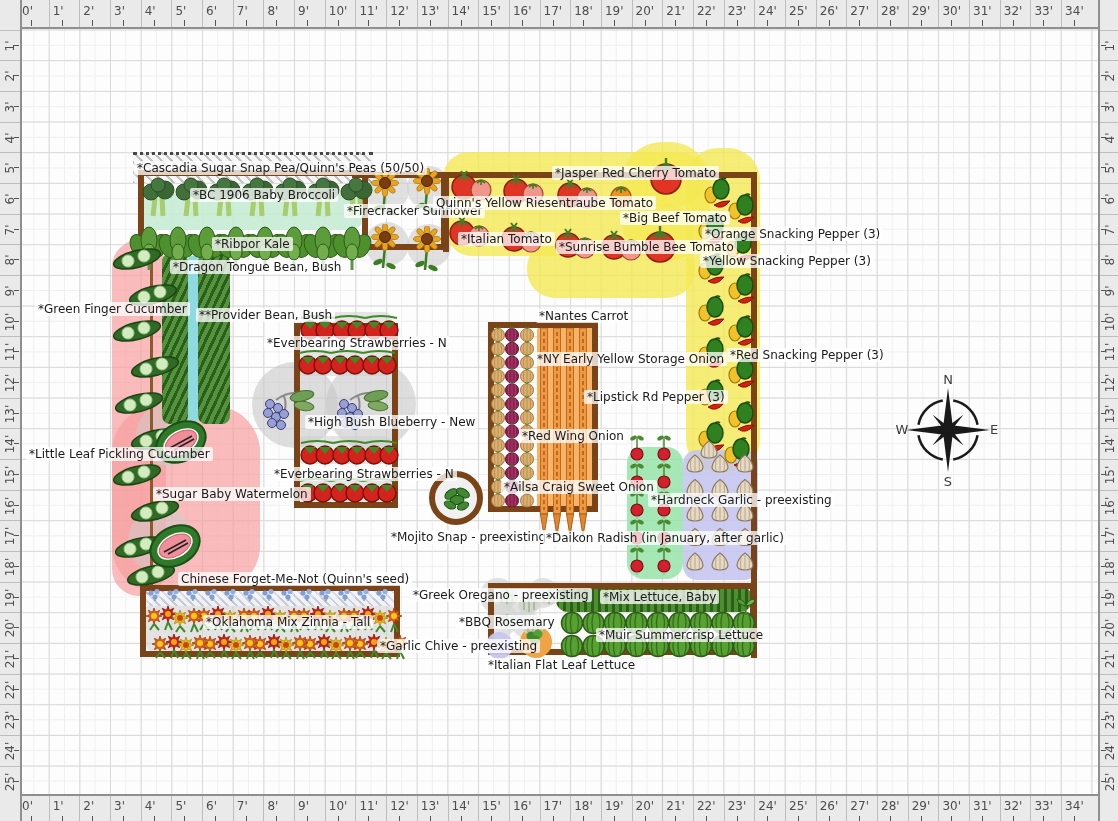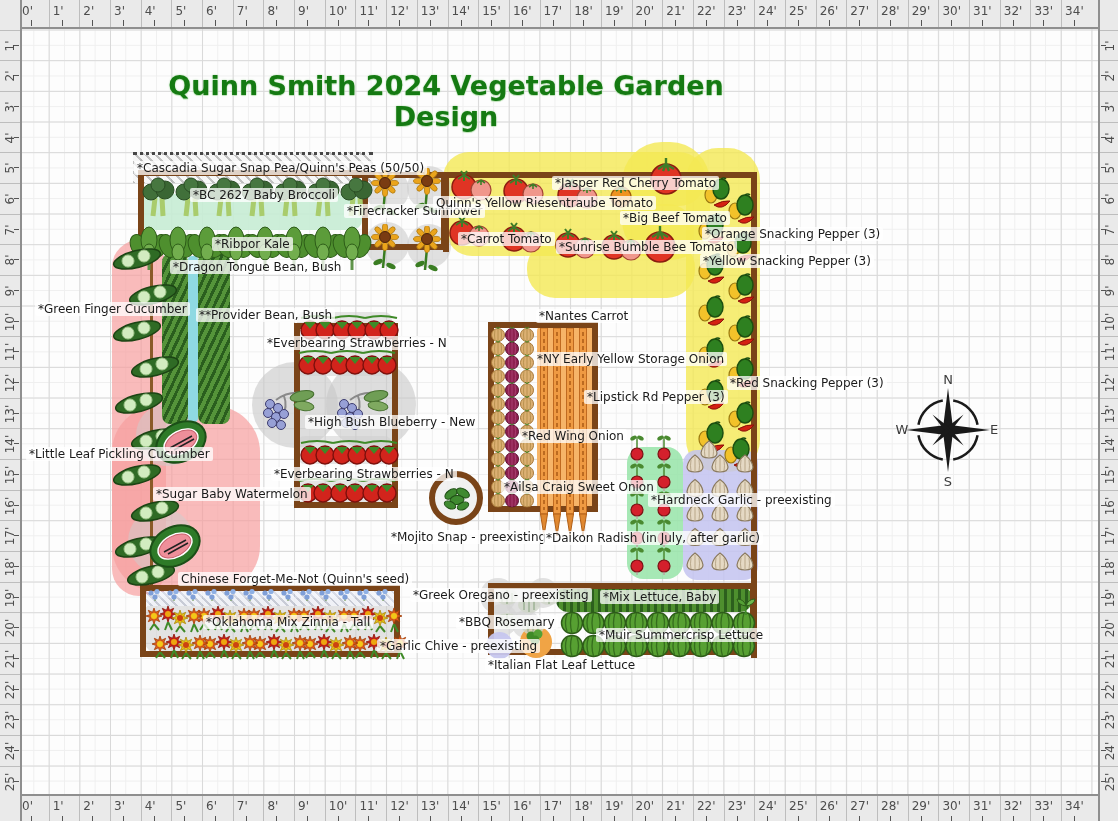--- a/index.html
+++ b/index.html
@@ -46,21 +46,20 @@
        background:rgba(255,255,255,0.76);padding:0 3px;white-space:nowrap;border-radius:2px;}
   #compass{position:absolute;left:895px;top:372px;z-index:25;}
   #compass text{font-size:13px;fill:#3c3c3c;font-family:"DejaVu Sans", sans-serif;}
 </style>
 </head>
 <body>
 
 <div id="page">
   <div id="grid"></div>
 
-  <div id="title">Quinn Smith 2024 Vegetable Garden Design</div>
 
   <div id="layers">
     <svg id="plantsvg" width="1118" height="821" viewBox="0 0 1118 821">
       <defs>
         <path id="star8" d="M8 0 L3.7 1.5 L5.7 5.7 L1.5 3.7 L0 8 L-1.5 3.7 L-5.7 5.7 L-3.7 1.5 L-8 0 L-3.7 -1.5 L-5.7 -5.7 L-1.5 -3.7 L0 -8 L1.5 -3.7 L5.7 -5.7 L3.7 -1.5 Z"></path>
         <symbol id="s-tomato" viewBox="0 0 46 36" width="46" height="36">
           <circle cx="14" cy="21" r="12" fill="#e03424" stroke="#8a1d10" stroke-width="1.5"></circle>
           <circle cx="31" cy="24" r="10" fill="#f0978c" stroke="#a34234" stroke-width="1.2"></circle>
           <path d="M14 9 l-6 4 M14 9 l6 4 M14 9 l0 6 M14 9 l-3 -4 M14 9 l3 -4" stroke="#3f7d28" stroke-width="2" fill="none"></path>
           <path d="M31 14 l-4 3 M31 14 l4 3 M31 14 l0 5" stroke="#3f7d28" stroke-width="1.6" fill="none"></path>
@@ -479,47 +478,47 @@
       <div class="bed" style="left: 445px; top: 172px; width: 312px; height: 486px; border-width: 6px 6px 0px 0px;"></div>
       <div class="bed" style="left: 443px; top: 172px; width: 4px; height: 80px; border-width: 0px 0px 0px 6px;"></div>
       <div class="bed" style="left: 488px; top: 322px; width: 110px; height: 190px; border-width: 6px;"></div>
       <div class="bed" style="left: 294px; top: 323px; width: 104px; height: 185px; border-width: 6px;"></div>
       <div class="bed" style="left: 140px; top: 585px; width: 260px; height: 72px; border-width: 6px;"></div>
       <div class="bed" style="left: 488px; top: 583px; width: 268px; height: 72px; border-width: 6px;"></div>
       <div class="pot" style="left: 429px; top: 471px; width: 54px; height: 54px; background: rgba(240, 240, 240, 0.9); border: 6px solid rgb(122, 68, 24);"></div>
       <div class="pot" style="left: 486px; top: 632px; width: 27px; height: 27px; background: rgba(198, 198, 238, 0.95); border: none;"></div>
       <div class="pot" style="left: 520px; top: 626px; width: 32px; height: 32px; background: rgb(240, 164, 69); border: none;"></div>
       <div class="lbl" style="left: 134px; top: 161px;">*Cascadia Sugar Snap Pea/Quinn's Peas (50/50)</div>
-      <div class="lbl" style="left: 190px; top: 188px;">*BC 2627 Baby Broccoli</div>
+      <div class="lbl" style="left: 190px; top: 188px;">*BC 1906 Baby Broccoli</div>
       <div class="lbl" style="left: 344px; top: 204px;">*Firecracker Sunflower</div>
       <div class="lbl" style="left: 433px; top: 196px;">Quinn's Yellow Riesentraube Tomato</div>
-      <div class="lbl" style="left: 552px; top: 176px;">*Jasper Red Cherry Tomato</div>
+      <div class="lbl" style="left: 552px; top: 166px;">*Jasper Red Cherry Tomato</div>
       <div class="lbl" style="left: 620px; top: 211px;">*Big Beef Tomato</div>
-      <div class="lbl" style="left: 458px; top: 232px;">*Carrot Tomato</div>
+      <div class="lbl" style="left: 458px; top: 232px;">*Italian Tomato</div>
       <div class="lbl" style="left: 556px; top: 240px;">*Sunrise Bumble Bee Tomato</div>
       <div class="lbl" style="left: 702px; top: 227px;">*Orange Snacking Pepper (3)</div>
       <div class="lbl" style="left: 700px; top: 254px;">*Yellow Snacking Pepper (3)</div>
       <div class="lbl" style="left: 212px; top: 237px;">*Ribpor Kale</div>
       <div class="lbl" style="left: 170px; top: 260px;">*Dragon Tongue Bean, Bush</div>
       <div class="lbl" style="left: 35px; top: 302px;">*Green Finger Cucumber</div>
       <div class="lbl" style="left: 196px; top: 308px;">**Provider Bean, Bush</div>
       <div class="lbl" style="left: 264px; top: 336px;">*Everbearing Strawberries - N</div>
       <div class="lbl" style="left: 536px; top: 309px;">*Nantes Carrot</div>
       <div class="lbl" style="left: 534px; top: 352px;">*NY Early Yellow Storage Onion</div>
-      <div class="lbl" style="left: 727px; top: 348px; margin-top: 28px;">*Red Snacking Pepper (3)</div>
+      <div class="lbl" style="left: 727px; top: 348px;">*Red Snacking Pepper (3)</div>
       <div class="lbl" style="left: 584px; top: 390px;">*Lipstick Rd Pepper (3)</div>
       <div class="lbl" style="left: 305px; top: 415px;">*High Bush Blueberry - New</div>
       <div class="lbl" style="left: 519px; top: 429px;">*Red Wing Onion</div>
       <div class="lbl" style="left: 26px; top: 447px;">*Little Leaf Pickling Cucumber</div>
       <div class="lbl" style="left: 271px; top: 467px;">*Everbearing Strawberries - N</div>
       <div class="lbl" style="left: 501px; top: 480px;">*Ailsa Craig Sweet Onion</div>
       <div class="lbl" style="left: 648px; top: 493px;">*Hardneck Garlic - preexisting</div>
       <div class="lbl" style="left: 153px; top: 487px;">*Sugar Baby Watermelon</div>
       <div class="lbl" style="left: 388px; top: 530px;">*Mojito Snap - preexisting</div>
-      <div class="lbl" style="left: 543px; top: 531px;">*Daikon Radish (in July, after garlic)</div>
+      <div class="lbl" style="left: 543px; top: 531px;">*Daikon Radish (in January, after garlic)</div>
       <div class="lbl" style="left: 178px; top: 572px;">Chinese Forget-Me-Not (Quinn's seed)</div>
       <div class="lbl" style="left: 410px; top: 588px;">*Greek Oregano - preexisting</div>
       <div class="lbl" style="left: 600px; top: 590px;">*Mix Lettuce, Baby</div>
       <div class="lbl" style="left: 203px; top: 615px;">*Oklahoma Mix Zinnia - Tall</div>
       <div class="lbl" style="left: 456px; top: 615px;">*BBQ Rosemary</div>
       <div class="lbl" style="left: 596px; top: 628px;">*Muir Summercrisp Lettuce</div>
       <div class="lbl" style="left: 377px; top: 639px;">*Garlic Chive - preexisting</div>
       <div class="lbl" style="left: 485px; top: 658px;">*Italian Flat Leaf Lettuce</div>
     </div>
 

